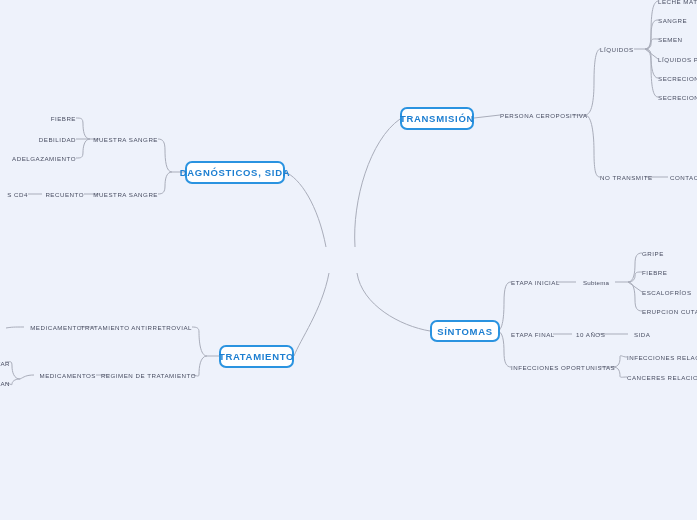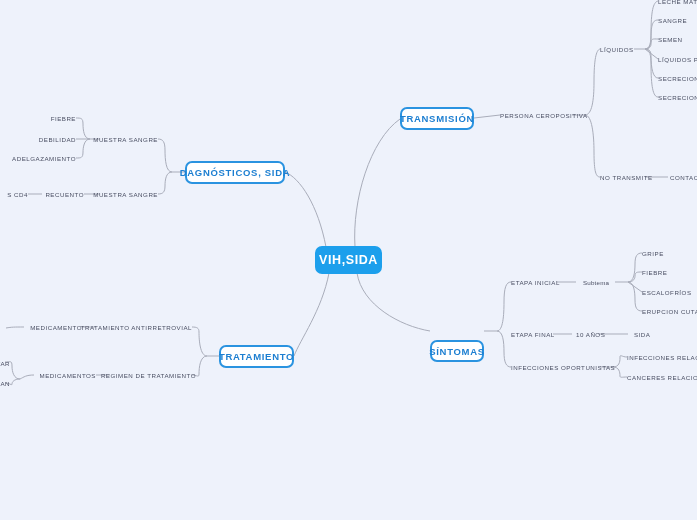--- a/index.html
+++ b/index.html
@@ -143,37 +143,34 @@
 
       <path d="M 553 334 L 572 334"></path>
       <path d="M 598 334 L 628 334"></path>
 
       <path d="M 600 367 L 613 367"></path>
       <path d="M 613 367 C 619 367 620 362 620 358 L 620 357 C 620 354 622 357 627 357"></path>
       <path d="M 613 367 C 619 367 620 372 620 376 C 620 378 622 377 627 377"></path>
     </g>
   </svg>
 
-  <div class="central" style="left:315px; top:246px; width:67px; height:28px;">
-    <span>VIH,SIDA</span>
-  </div>
 
   <div class="branch" style="left:400px; top:107px; width:74px; height:23px;">
     <span>TRANSMISIÓN</span>
   </div>
 
   <div class="branch" style="left:219px; top:345px; width:75px; height:23px;">
     <span>TRATAMIENTO</span>
   </div>
 
   <div class="branch" style="left:185px; top:161px; width:100px; height:23px;">
     <span>DAGNÓSTICOS, SIDA</span>
   </div>
 
-  <div class="branch" style="left:430px; top:340px; width:54px; height:22px;text-align:center;">
+  <div class="branch" style="left:430px; top:320px; width:70px; height:22px;text-align:center;">
     <span>SÍNTOMAS</span>
   </div>
 
   <div class="sub right" style="left:500px; top:109px; width:75px; height:12px;">
     <span>PERSONA CEROPOSITIVA</span>
   </div>
 
   <div class="sub right" style="left:600px; top:43px; width:40px; height:12px;">
     <span>LÍQUIDOS</span>
   </div>

